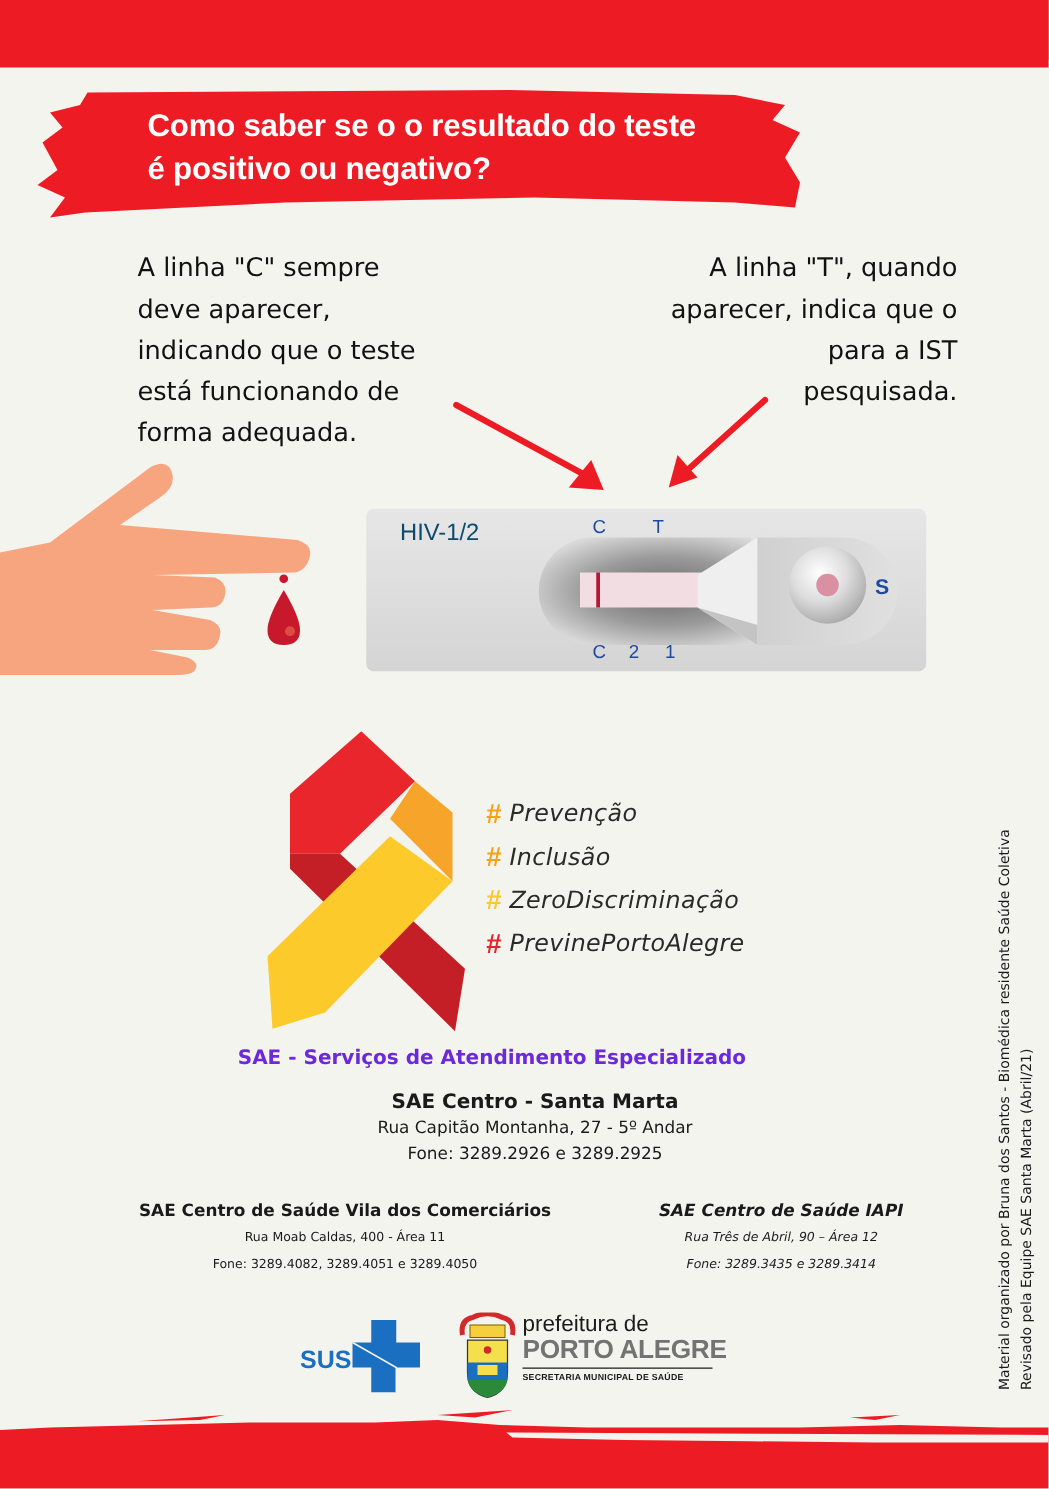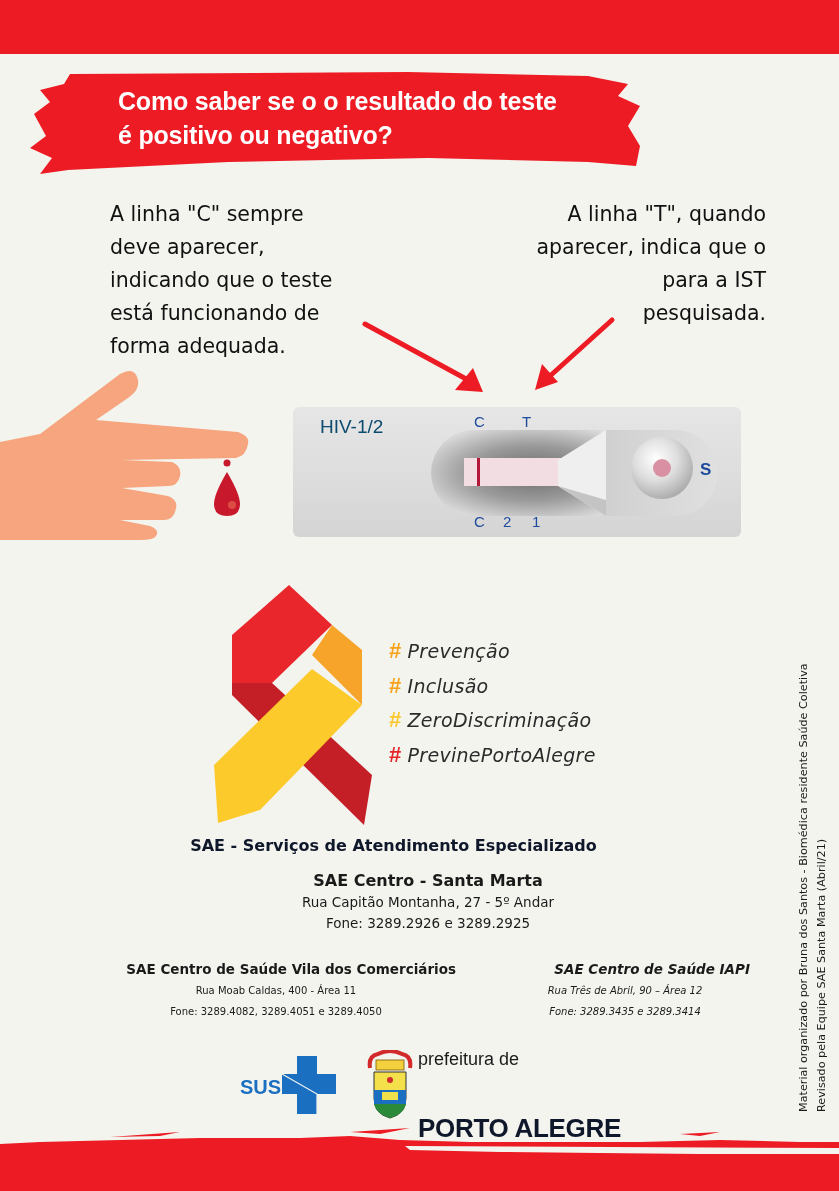--- a/index.html
+++ b/index.html
@@ -109,40 +109,40 @@
       font-size: 22px; margin-right: 6px;
       font-family: "Liberation Sans", sans-serif;
     }
 
     
     .sae-title {
       left: 0; top: 836px; width: 798px; text-align: center;
       padding-right: 11px;
       font-weight: bold; font-size: 16px;
       font-family: "DejaVu Sans", sans-serif;
-      color: #0f172a;
+      color: #6d28d9;
     }
     .center-block {
       left: 238px; top: 870px; width: 380px; text-align: center;
     }
     .center-block .name { font-weight: bold; font-size: 16px; line-height: 22px; text-align: center; }
     .center-block .line { font-size: 13.5px; line-height: 21px; }
 
     .unit { text-align: center; }
-    .unit .name { font-weight: bold; font-size: 13.5px; line-height: 22px; text-align: right; }
+    .unit .name { font-weight: bold; font-size: 13.5px; line-height: 22px; }
     .unit .line { font-size: 10px; line-height: 21px; }
     .unit-left { left: 96px; top: 958px; width: 360px; }
     .unit-right { left: 500px; top: 958px; width: 250px; font-style: italic; }
 
     
     .sus-logo { left: 240px; top: 1056px; width: 100px; height: 58px; }
     .poa-crest { left: 364px; top: 1050px; width: 52px; height: 70px; }
     .poa-text { left: 418px; top: 1049px; }
     .poa-small { font-family: "Liberation Sans", sans-serif; font-size: 18px; color: #1a1a1a; line-height: 20px; }
-    .poa-big { font-family: "Liberation Sans", sans-serif; font-weight: bold; font-size: 26px; color: #0f172a; line-height: 22px; letter-spacing: -0.3px; margin-top: 48px; }
+    .poa-big { font-family: "Liberation Sans", sans-serif; font-weight: bold; font-size: 21px; color: #737373; line-height: 22px; letter-spacing: -0.3px; }
     .poa-rule { width: 152px; height: 1px; background: #1a1a1a; margin-top: 3px; }
     .poa-sub { font-family: "Liberation Sans", sans-serif; font-weight: bold; font-size: 7px; color: #1a1a1a; margin-top: 4px; letter-spacing: 0.2px; }
 
     
     .credits {
       left: 795px; top: 1112px;
       transform: rotate(-90deg);
       transform-origin: 0 0;
       width: 460px;
       font-size: 11.2px;

